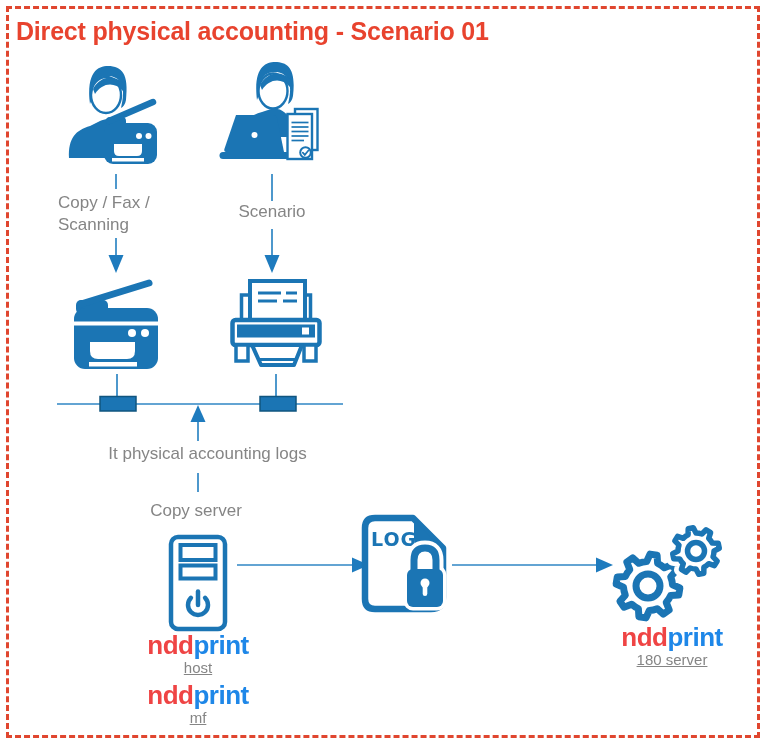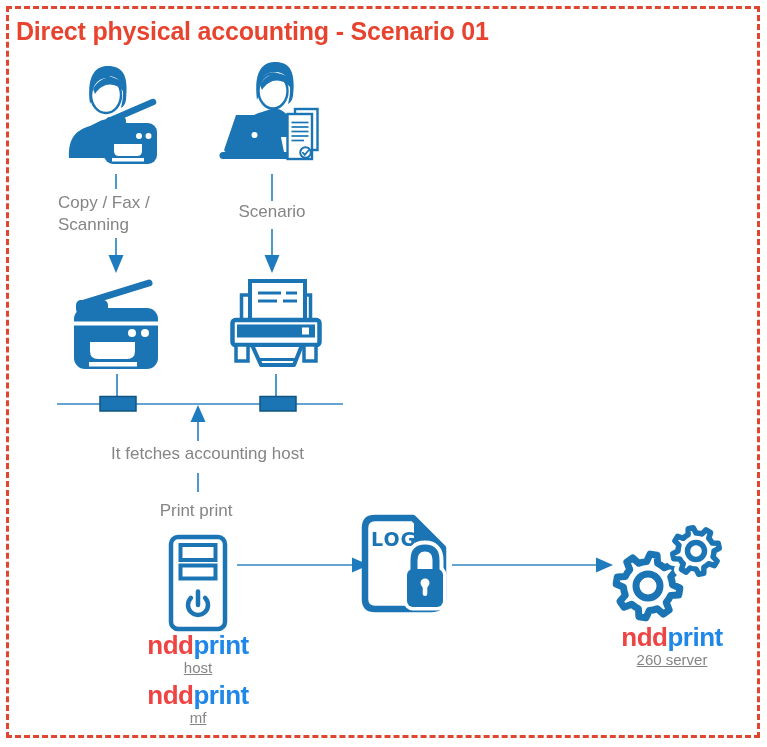--- a/index.html
+++ b/index.html
@@ -133,22 +133,22 @@
     <rect x="9" y="53.5" width="78" height="13" fill="#1B75B4"></rect>
     <rect x="74" y="56.5" width="7" height="7" fill="#fff"></rect>
     <g fill="#fff" stroke="#1B75B4">
       <rect x="8" y="74" width="12" height="16" stroke-width="3.5"></rect>
       <rect x="76" y="74" width="12" height="16" stroke-width="3.5"></rect>
       <path d="M24,74 H74 L66,94 H33 Z" stroke-width="4" stroke-linejoin="round"></path>
     </g>
     <path d="M31,88.5 H68" stroke="#1B75B4" stroke-width="3" fill="none"></path>
   </svg>
 
-  <div class="lbl center" style="left:85px;top:443px;width:245px">It fetches accounting host</div>
-  <div class="lbl center" style="left:126px;top:500px;width:140px">Print print</div>
+  <div class="lbl center" style="left:85px;top:443px;width:245px">It physical accounting logs</div>
+  <div class="lbl center" style="left:126px;top:500px;width:140px">Copy server</div>
 
   <svg class="abs" style="left:168px;top:534px" width="60" height="98" viewBox="0 0 60 98">
     <g fill="#fff" stroke="#1B75B4">
       <rect x="3" y="3" width="54" height="92" rx="7" stroke-width="4.5"></rect>
       <rect x="12.5" y="11" width="35" height="15" stroke-width="4"></rect>
       <rect x="12.5" y="31.5" width="35" height="13" stroke-width="4"></rect>
     </g>
     <g stroke="#1B75B4" stroke-width="4.5" fill="none" stroke-linecap="round">
       <path d="M22.9,63.9 A10,10 0 1 0 37.1,63.9"></path>
       <path d="M30,57.5 V71"></path>
@@ -178,15 +178,15 @@
   <div class="logo" style="left:128px;top:633px;width:140px">
     <span class="ndd">ndd</span><span class="print">print</span>
     <span class="sub">host</span>
   </div>
   <div class="logo" style="left:128px;top:683px;width:140px">
     <span class="ndd">ndd</span><span class="print">print</span>
     <span class="sub">mf</span>
   </div>
   <div class="logo" style="left:598px;top:625px;width:148px">
     <span class="ndd">ndd</span><span class="print">print</span>
-    <span class="sub">260 server</span>
+    <span class="sub">180 server</span>
   </div>
 </div>
 
 </body></html>

